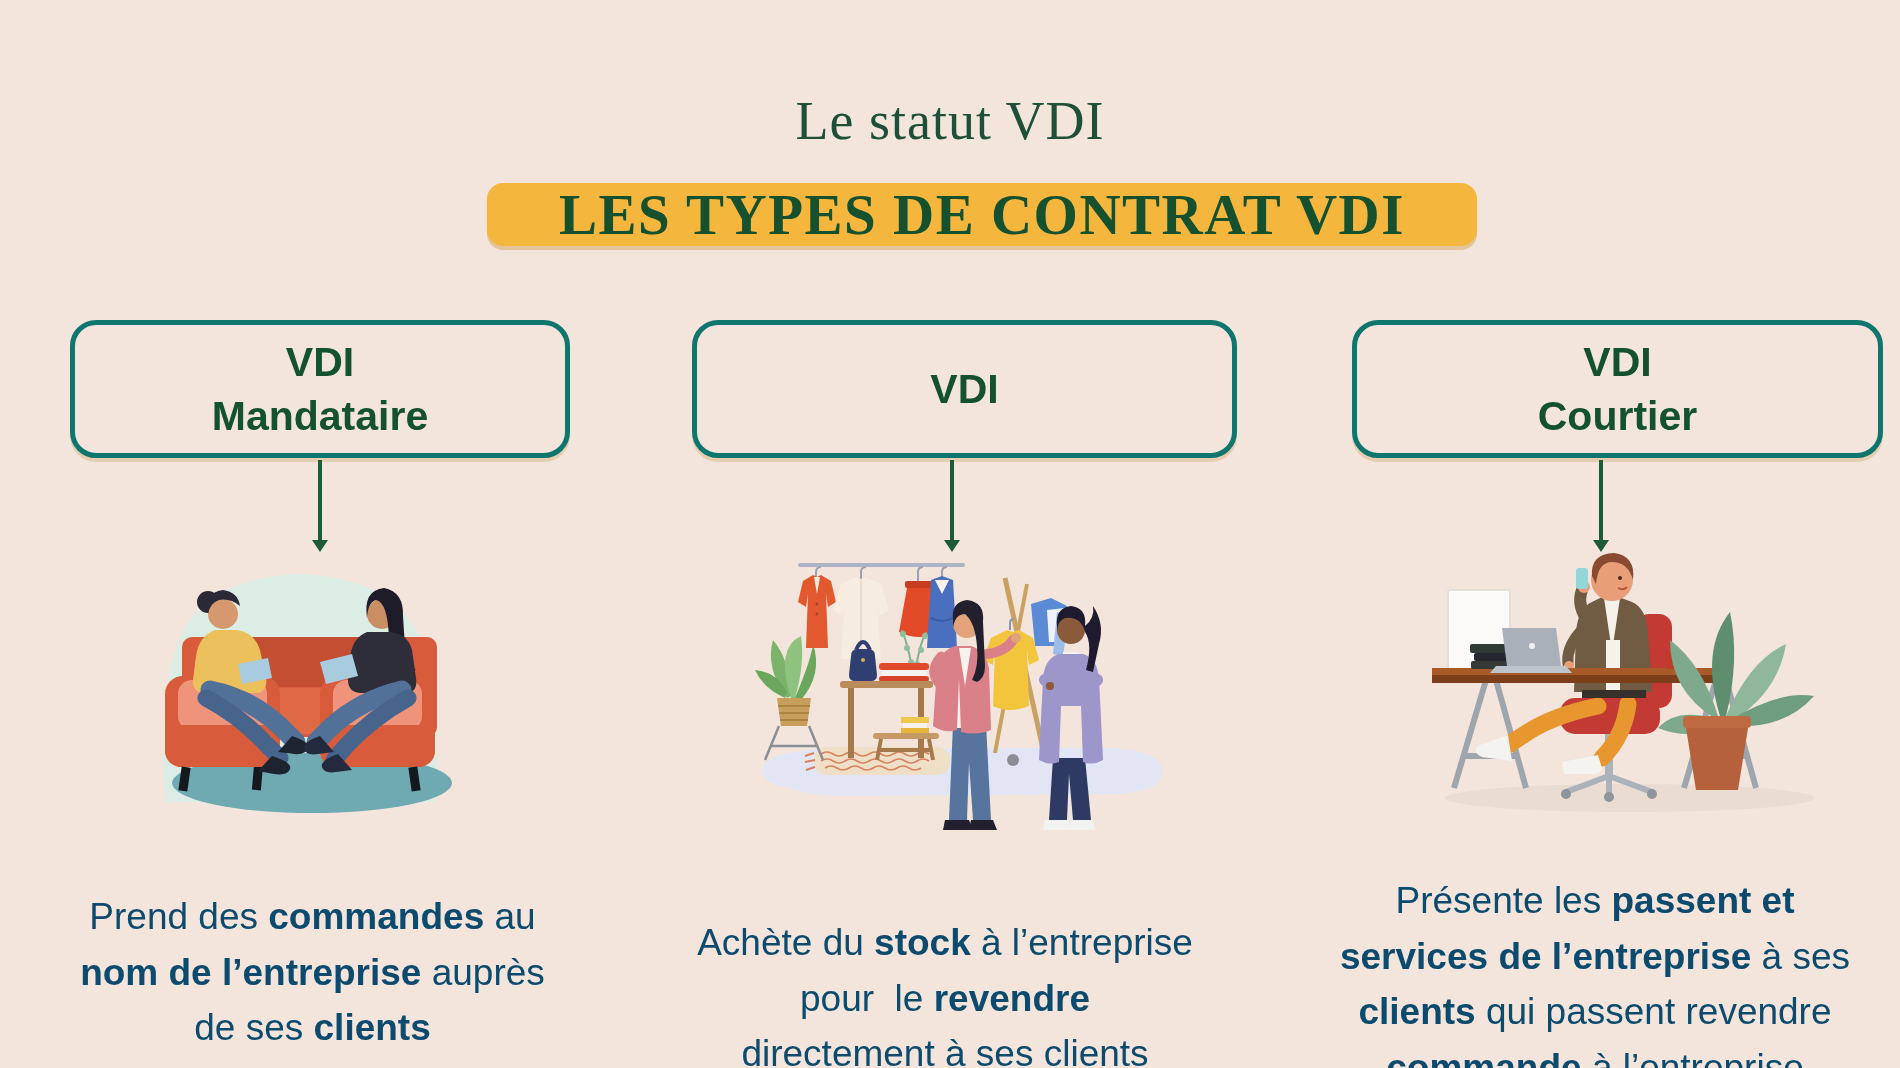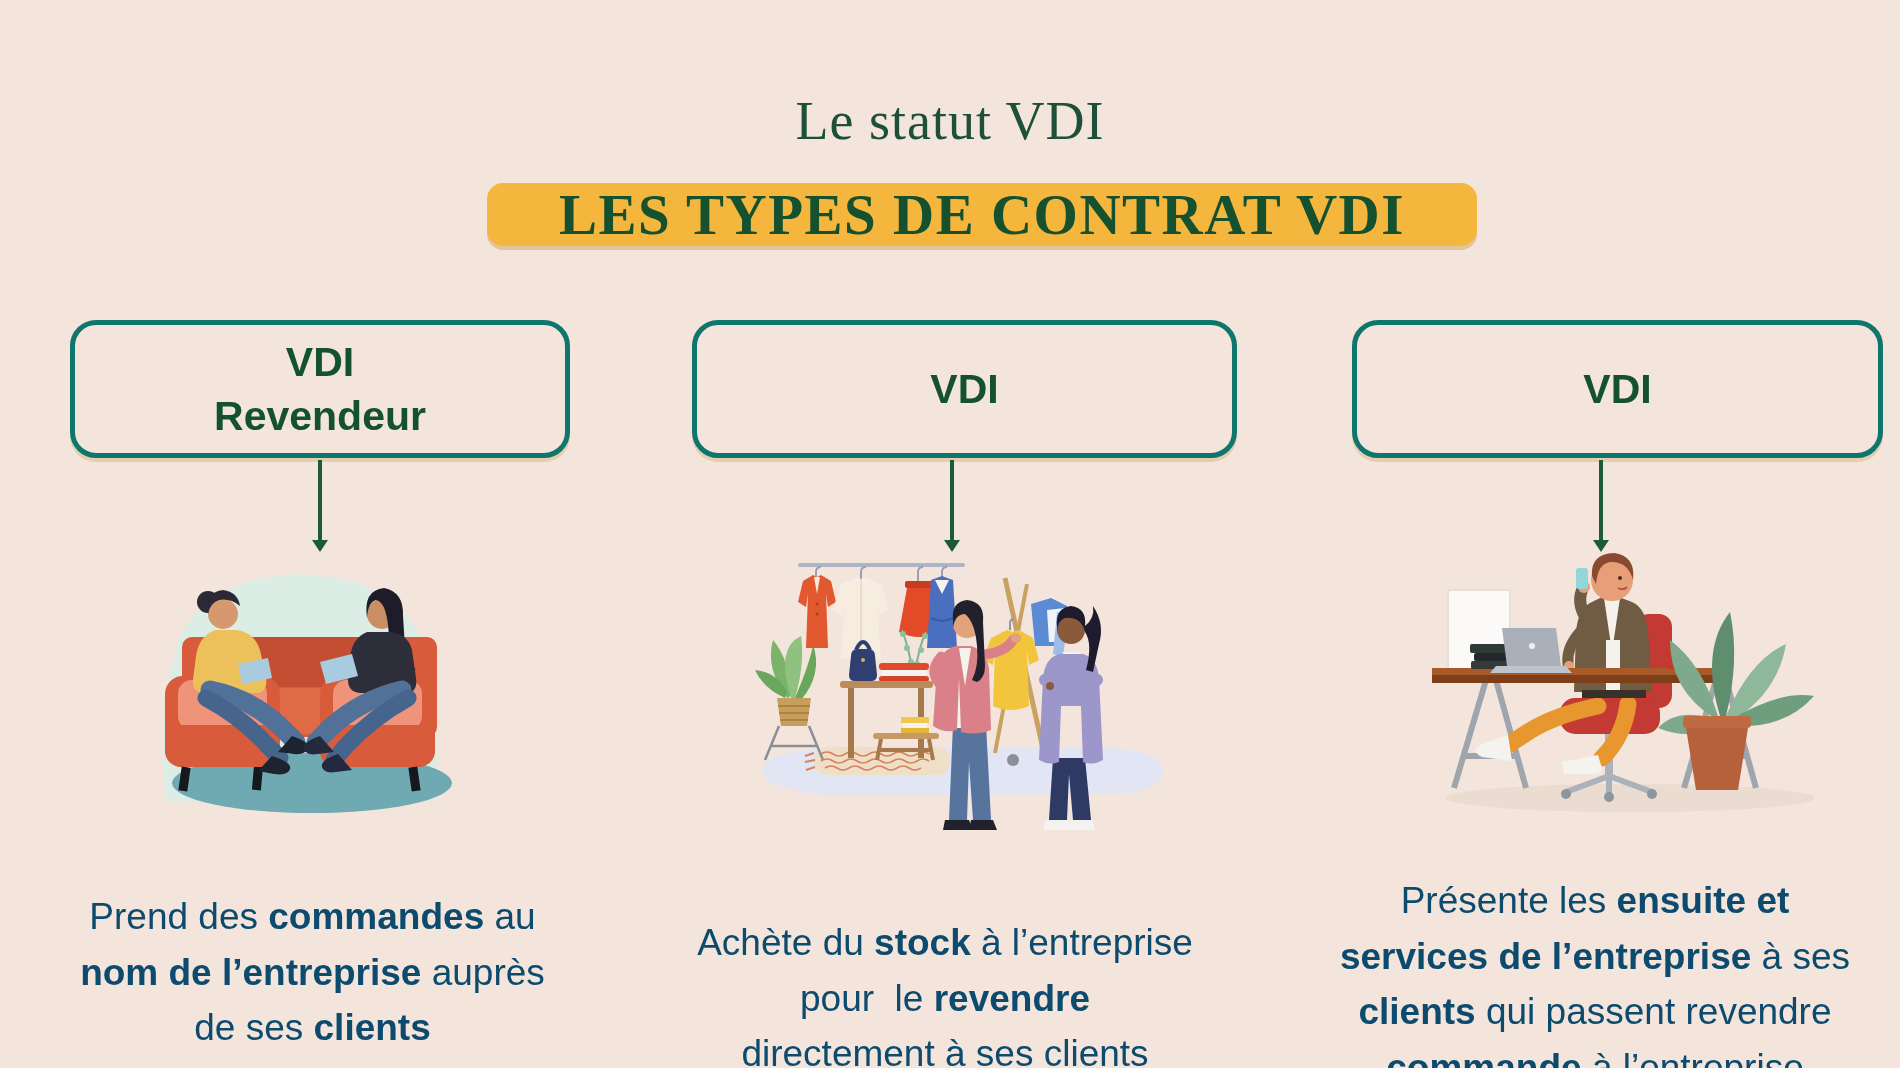--- a/index.html
+++ b/index.html
@@ -58,27 +58,28 @@
 <body>
 
 <div class="title">Le statut VDI</div>
 
 <div class="banner">
   <span>LES TYPES DE CONTRAT VDI</span>
 </div>
 
 <div class="vdi-box box-1">
   <div>VDI</div>
-  <div>Revendeur</div>
+  <div>Mandataire</div>
 </div>
 <div class="vdi-box box-2">
   <div>VDI</div>
 </div>
 <div class="vdi-box box-3">
   <div>VDI</div>
+  <div>Courtier</div>
 </div>
 
 <div class="arrow arrow-1"></div>
 <div class="arrow arrow-2"></div>
 <div class="arrow arrow-3"></div>
 
 <svg class="illus illus-1" viewBox="0 0 360 280">
   <path d="M45 262 Q38 150 60 98 Q85 38 180 34 Q275 38 300 98 Q322 150 315 262 Z" fill="#DCEDE5"></path>
   <ellipse cx="192" cy="243" rx="140" ry="30" fill="#6FA9B2"></ellipse>
   <g>
@@ -290,13 +291,13 @@
     <path d="M296 176 Q320 120 356 104 Q348 152 304 180 Z" fill="#8FB89B"></path>
     <path d="M300 180 Q350 150 384 156 Q356 188 306 186 Z" fill="#6E9E7E"></path>
     <path d="M282 178 Q246 168 228 188 Q258 200 284 188 Z" fill="#7FA98C"></path>
     <rect x="253" y="176" width="68" height="12" rx="4" fill="#C06A42"></rect>
     <path d="M256 188 L318 188 L308 250 L266 250 Z" fill="#B5623C"></path>
   </g>
 </svg>
 
 <p class="desc desc-1"><span>Prend des </span><b>commandes</b><span> au</span><br><b>nom de l’entreprise</b><span> auprès</span><br><span>de ses </span><b>clients</b></p>
 <p class="desc desc-2"><span>Achète du </span><b>stock</b><span> à l’entreprise</span><br><span>pour&nbsp; le </span><b>revendre</b><br><span>directement à ses clients</span></p>
-<p class="desc desc-3"><span>Présente les </span><b>ensuite et</b><br><b>services de l’entreprise</b><span> à ses</span><br><b>clients</b><span> qui passent revendre</span><br><b>commande</b><span> à l’entreprise</span></p>
+<p class="desc desc-3"><span>Présente les </span><b>passent et</b><br><b>services de l’entreprise</b><span> à ses</span><br><b>clients</b><span> qui passent revendre</span><br><b>commande</b><span> à l’entreprise</span></p>
 
 </body></html>

